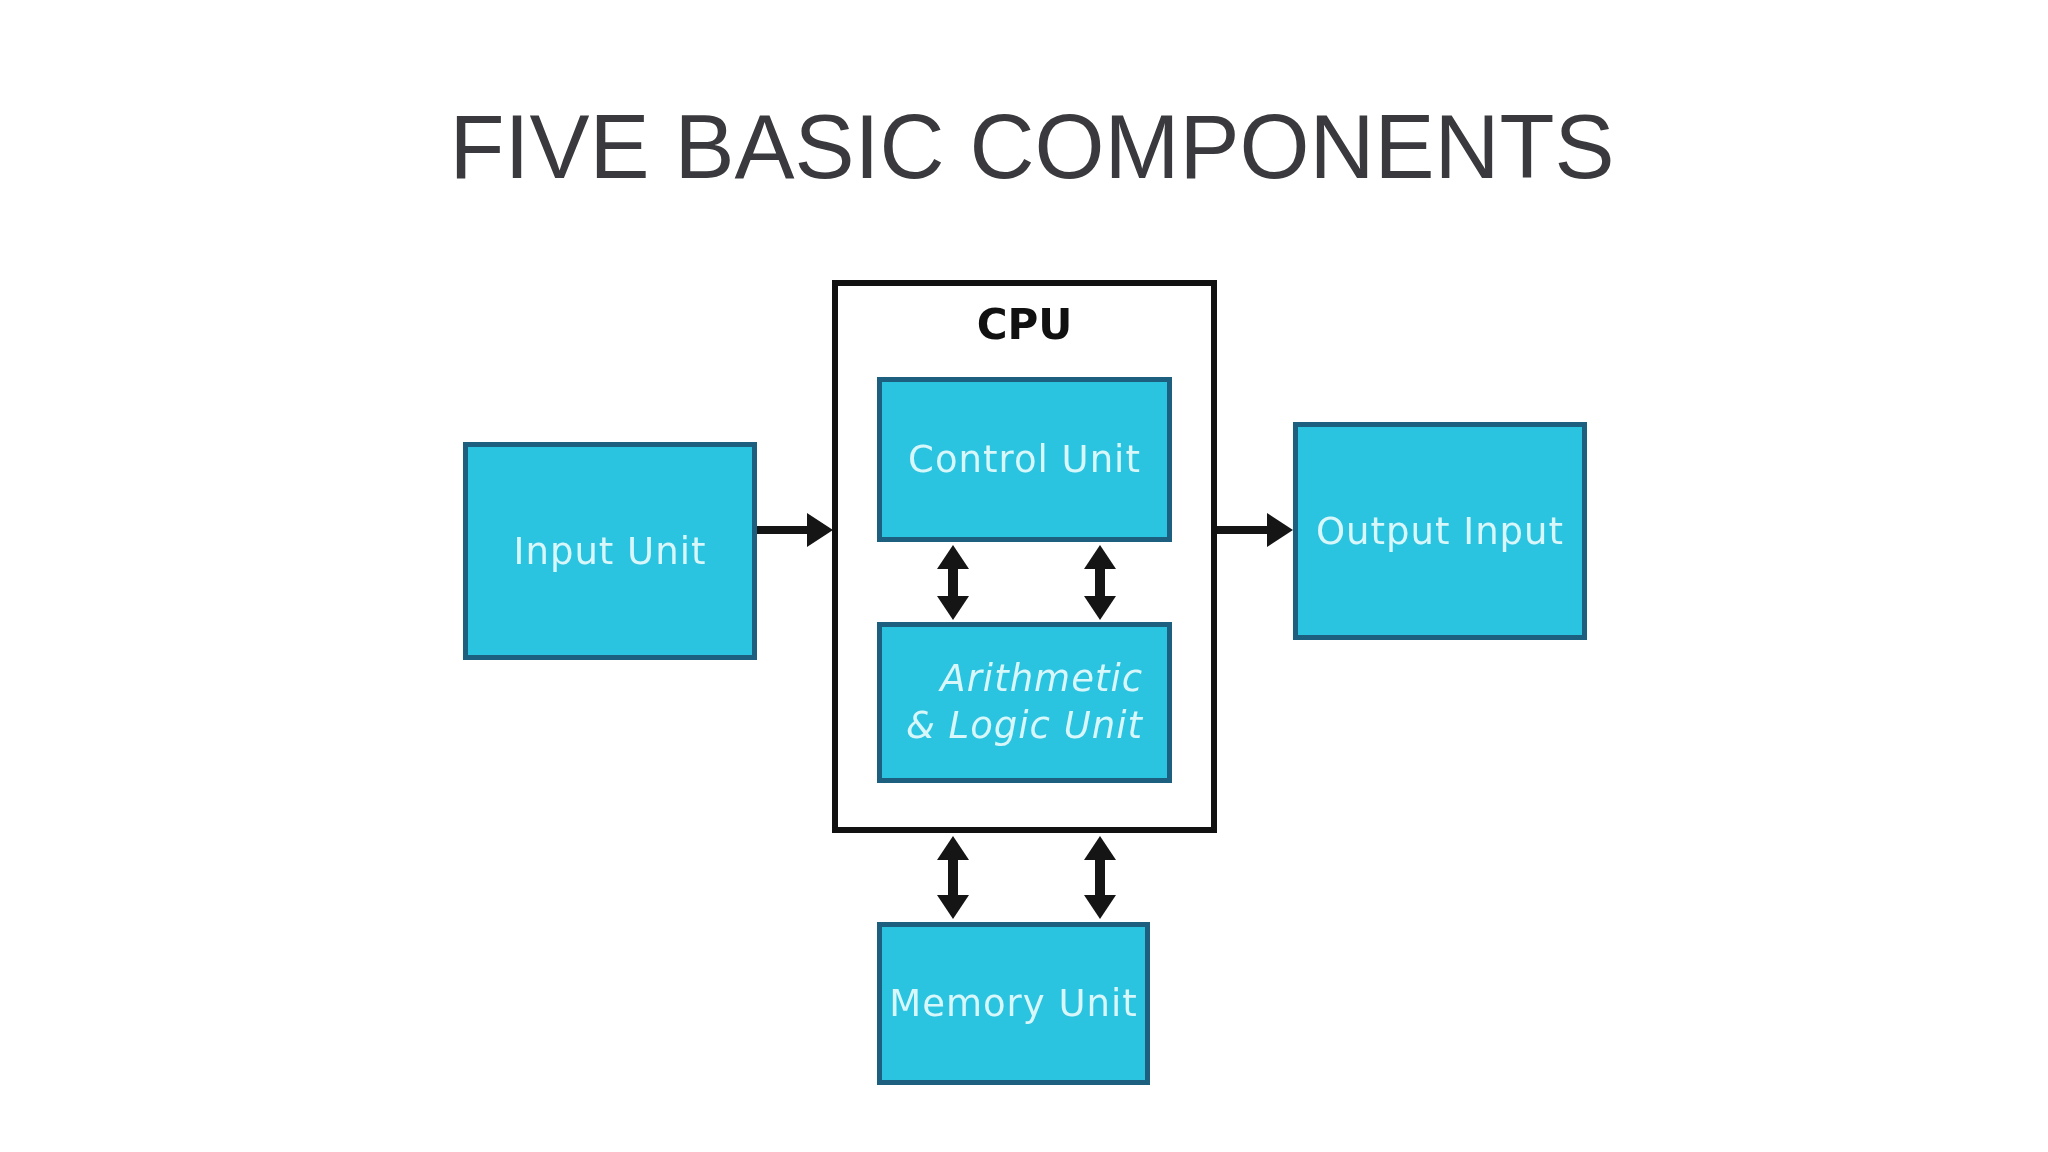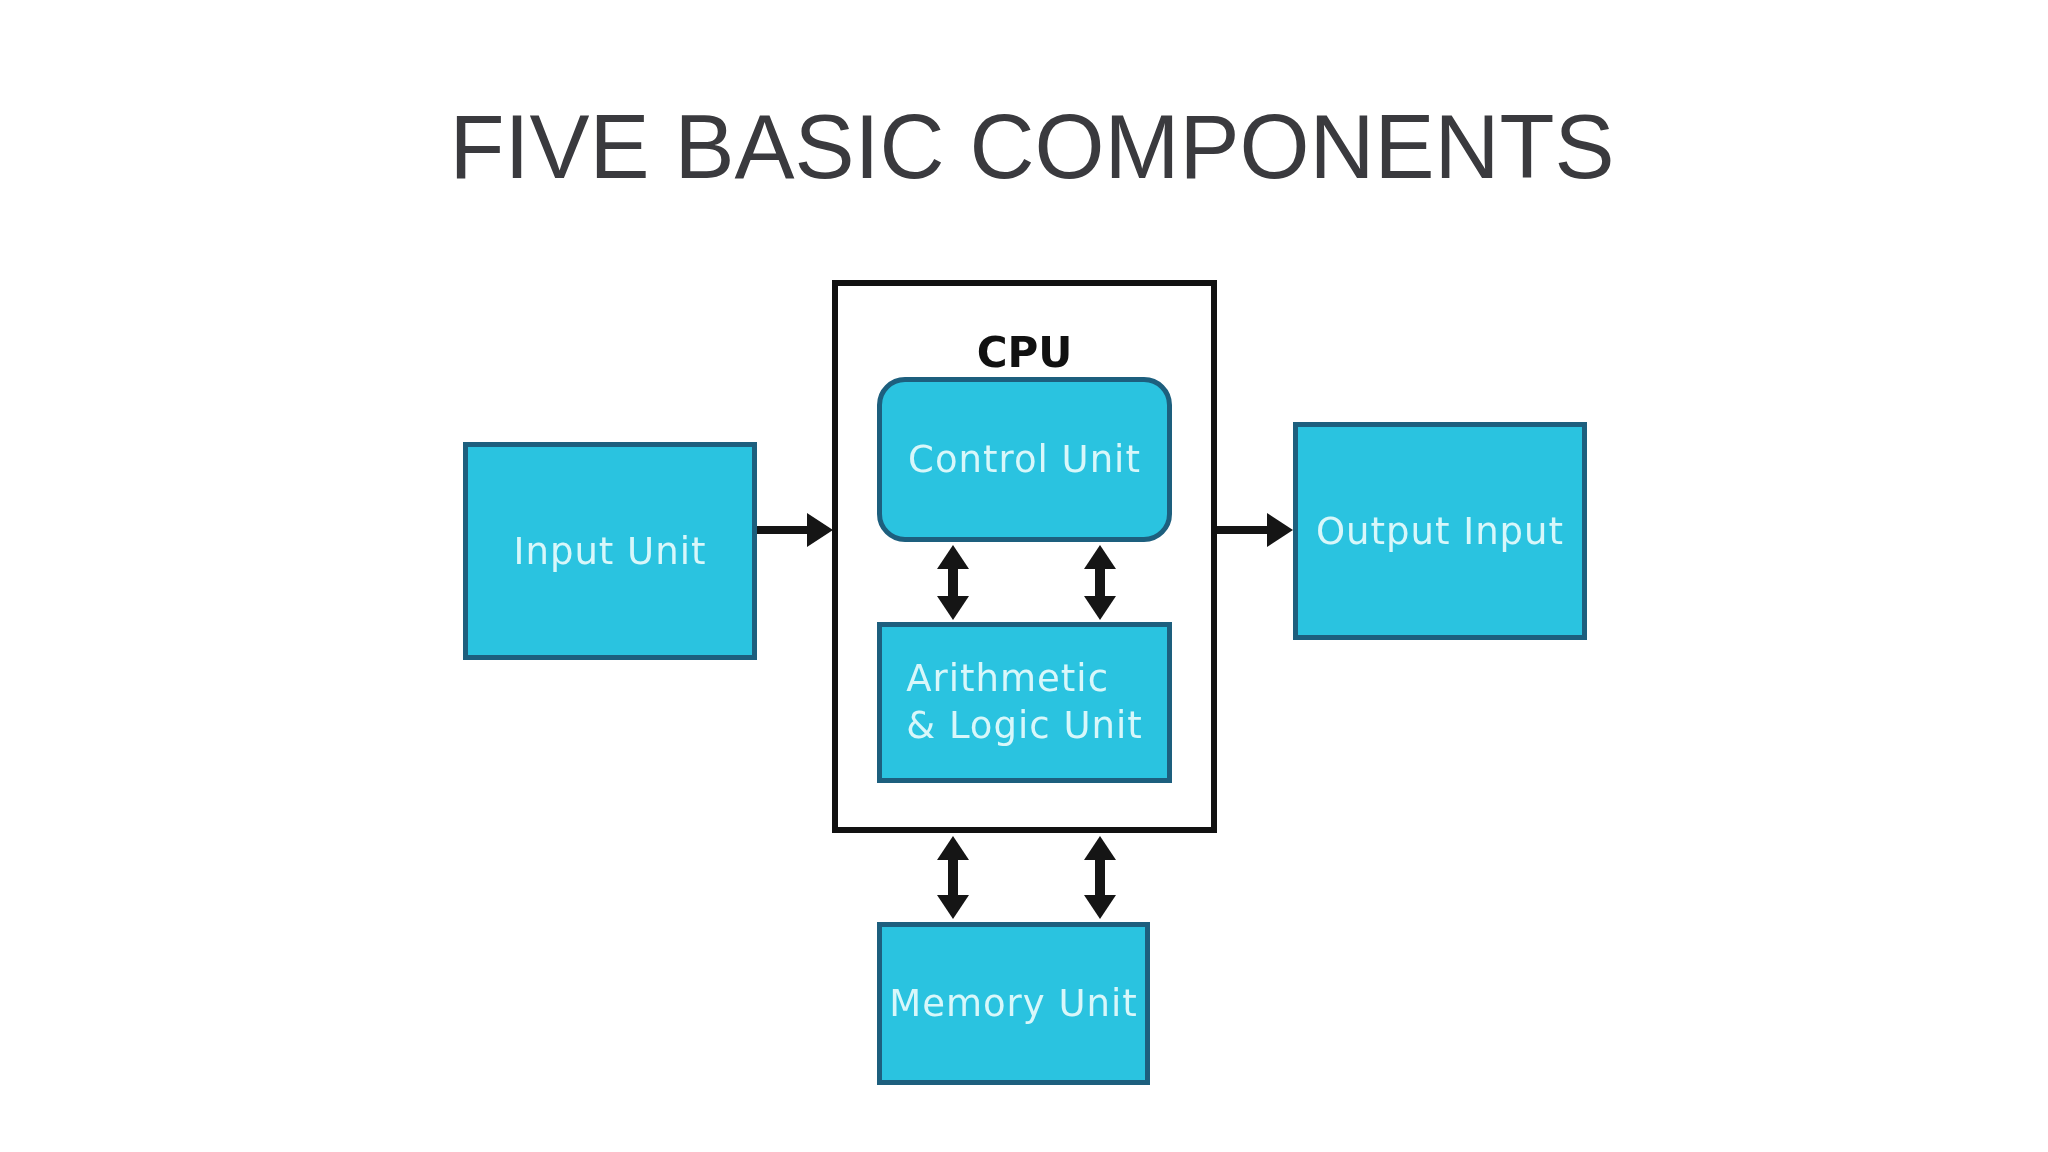--- a/index.html
+++ b/index.html
@@ -41,47 +41,47 @@
   .cpu-label {
     position: absolute;
     top: 14px;
     left: 0;
     width: 100%;
     text-align: center;
     font-family: "DejaVu Sans", sans-serif;
     font-weight: 700;
     font-size: 42px;
     color: #111111;
-    margin-top: 28px;
   }
   .unit {
     position: absolute;
     box-sizing: border-box;
     background: #2ac3e0;
     border: 5px solid #1d5f7e;
     display: flex;
     align-items: center;
     justify-content: center;
     color: #d8f7fa;
     font-family: "DejaVu Sans", sans-serif;
     font-size: 37px;
     letter-spacing: 1px;
     text-align: center;
   }
   .unit-input  { left: 463px;  top: 442px; width: 294px; height: 218px; }
   .unit-output { left: 1293px; top: 422px; width: 294px; height: 218px; }
   .unit-memory { left: 877px;  top: 922px; width: 273px; height: 163px; }
   
-  .unit-control { left: 39px; top: 91px;  width: 295px; height: 165px; border-radius: 28px; }
+  .unit-control { left: 39px; top: 91px;  width: 295px; height: 165px; }
   .unit-alu     { left: 39px; top: 336px; width: 295px; height: 161px; }
   .alu-label {
     display: inline-block;
     white-space: pre-line;
-    text-align: left;
+    text-align: right;
     line-height: 1.25;
+    font-style: italic;
   }
   .arrow-layer {
     position: absolute;
     left: 0;
     top: 0;
     width: 2048px;
     height: 1152px;
     pointer-events: none;
   }
   .arrow-layer line    { stroke: #151515; }

